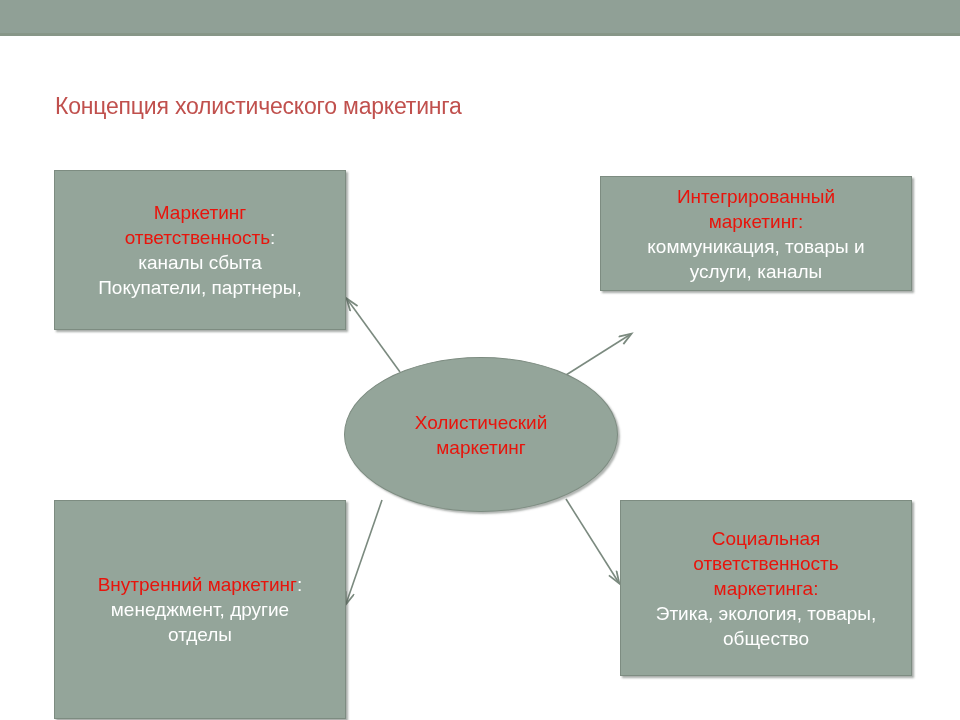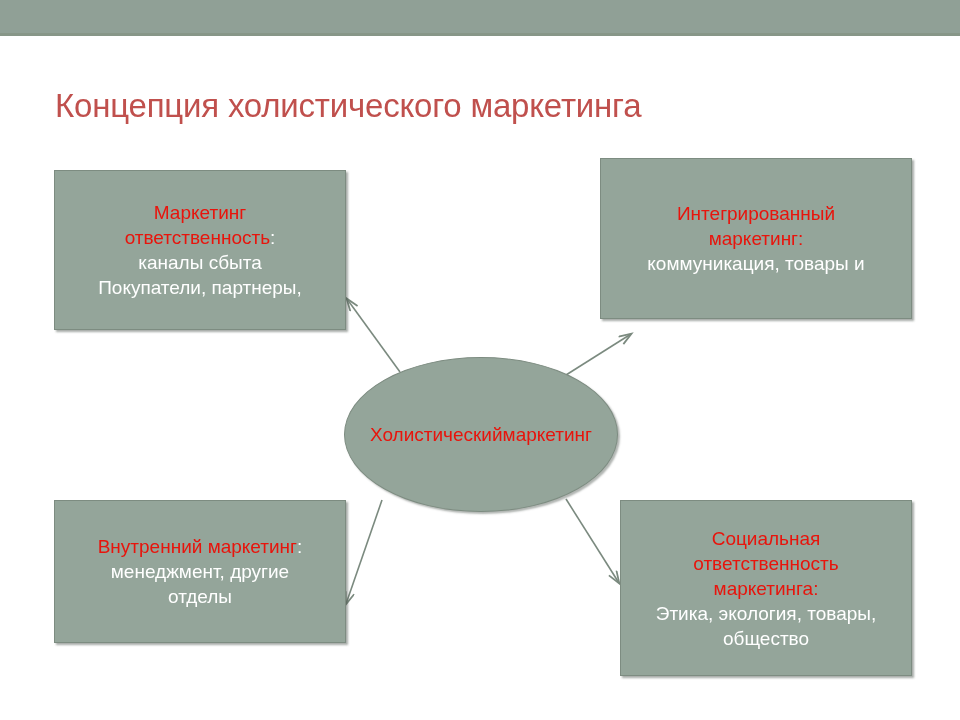--- a/index.html
+++ b/index.html
@@ -38,21 +38,21 @@
     height: 3px;
     background: #879688;
   }
 
   
   #slide-title {
     position: absolute;
     left: 55px;
     top: 86px;
     width: 860px;
-    font-size: 33px;
+    font-size: 23px;
     line-height: 40px;
     color: #c0504d;
     font-weight: normal;
     letter-spacing: -0.2px;
     white-space: nowrap;
   }
 
   
   .node-box {
     position: absolute;
@@ -75,43 +75,43 @@
   }
   .node-line.accent {
     color: #e8140c;
   }
 
   
   #box-relationship-marketing {
     left: 54px;  top: 170px;  width: 292px;  height: 160px;
   }
   #box-integrated-marketing {
-    left: 600px; top: 158px;  width: 312px;  height: 161px; text-align: right;
+    left: 600px; top: 176px;  width: 312px;  height: 115px; text-align: right;
   }
   #box-internal-marketing {
-    left: 54px;  top: 500px;  width: 292px;  height: 143px;
+    left: 54px;  top: 500px;  width: 292px;  height: 219px;
   }
   #box-social-responsibility {
     left: 620px; top: 500px;  width: 292px;  height: 176px;
   }
 
   
   #ellipse-holistic-marketing {
     position: absolute;
     left: 344px;
     top: 357px;
     width: 274px;
     height: 155px;
     box-sizing: border-box;
     background: #94a59a;
     border: 1px solid #7d8c81;
     border-radius: 50%;
     box-shadow: 2px 2px 2px rgba(60,70,62,0.4);
     display: flex;
-    flex-direction: row;
+    flex-direction: column;
     align-items: center;
     justify-content: center;
     text-align: center;
   }
   #ellipse-holistic-marketing .node-line {
     color: #e8140c;
     font-size: 19px;
     line-height: 25px;
   }
 
@@ -150,20 +150,21 @@
     <div class="node-line accent">Маркетинг</div>
     <div class="node-line accent"><span>ответственность</span><span style="color:#ffffff">:</span></div>
     <div class="node-line">каналы сбыта</div>
     <div class="node-line">Покупатели, партнеры,</div>
   </div>
 
   <div class="node-box" id="box-integrated-marketing">
     <div class="node-line accent">Интегрированный</div>
     <div class="node-line accent">маркетинг:</div>
     <div class="node-line">коммуникация, товары и</div>
+    <div class="node-line">услуги, каналы</div>
   </div>
 
   <div id="ellipse-holistic-marketing">
     <div class="node-line">Холистический</div>
     <div class="node-line">маркетинг</div>
   </div>
 
   <div class="node-box" id="box-internal-marketing">
     <div class="node-line accent"><span>Внутренний маркетинг</span><span style="color:#ffffff">:</span></div>
     <div class="node-line">менеджмент, другие</div>

